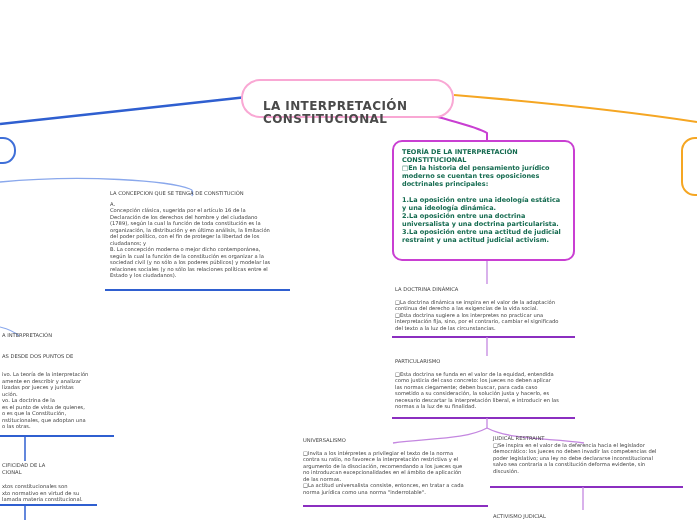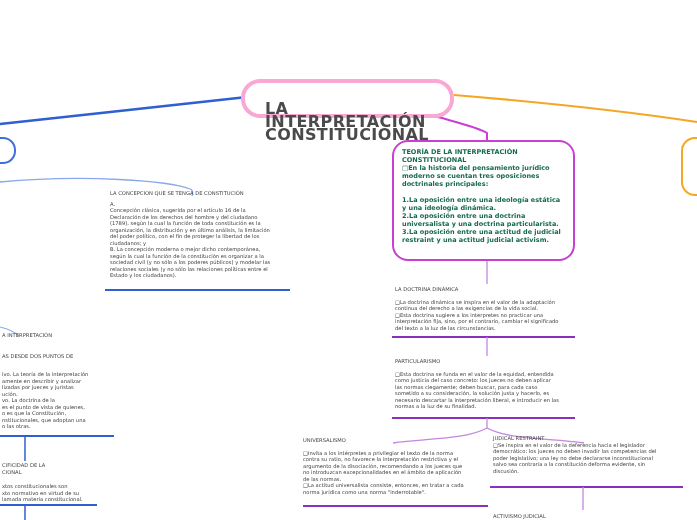--- a/index.html
+++ b/index.html
@@ -4,28 +4,28 @@
 <style>
   html,body{margin:0;padding:0;background:#ffffff;}
   .canvas{
     position:relative;width:697px;height:520px;overflow:hidden;
     background:#ffffff;font-family:"DejaVu Sans","Liberation Sans",sans-serif;
   }
   svg.wires{position:absolute;left:0;top:0;width:697px;height:520px;pointer-events:none;}
 
   .root-node{
     position:absolute;left:241px;top:79px;width:213px;height:39px;
-    box-sizing:border-box;border:4px solid #f9a8d4;border-radius:19px;
+    box-sizing:border-box;border:2px solid #f9a8d4;border-radius:19px;
     background:#ffffff;padding:6px 10px 0 20px;
-    font-size:16px;font-weight:bold;color:#4a4a4a;line-height:13px;
+    font-size:12px;font-weight:bold;color:#4a4a4a;line-height:13px;
     letter-spacing:.4px;white-space:pre-line;
   }
   .teoria-box{
     position:absolute;left:392px;top:140px;width:183px;height:121px;
-    box-sizing:border-box;border:2px solid #c93fd2;border-radius:16px;
+    box-sizing:border-box;border:2px solid #c93fd2;border-radius:10px;
     background:#ffffff;padding:6px 7px 12px 8px;
     color:#156b50;font-weight:bold;font-size:6.5px;line-height:8px;
   }
   .teoria-box .t-title{white-space:pre-line;}
   .teoria-box .t-body{white-space:pre-line;}
 
   .section{position:absolute;color:#3d3d3d;}
   .sec-title{font-size:5.2px;line-height:6.5px;white-space:pre-line;}
   .sec-body{font-size:5.2px;line-height:6.5px;white-space:pre-line;margin-top:6px;}
 

